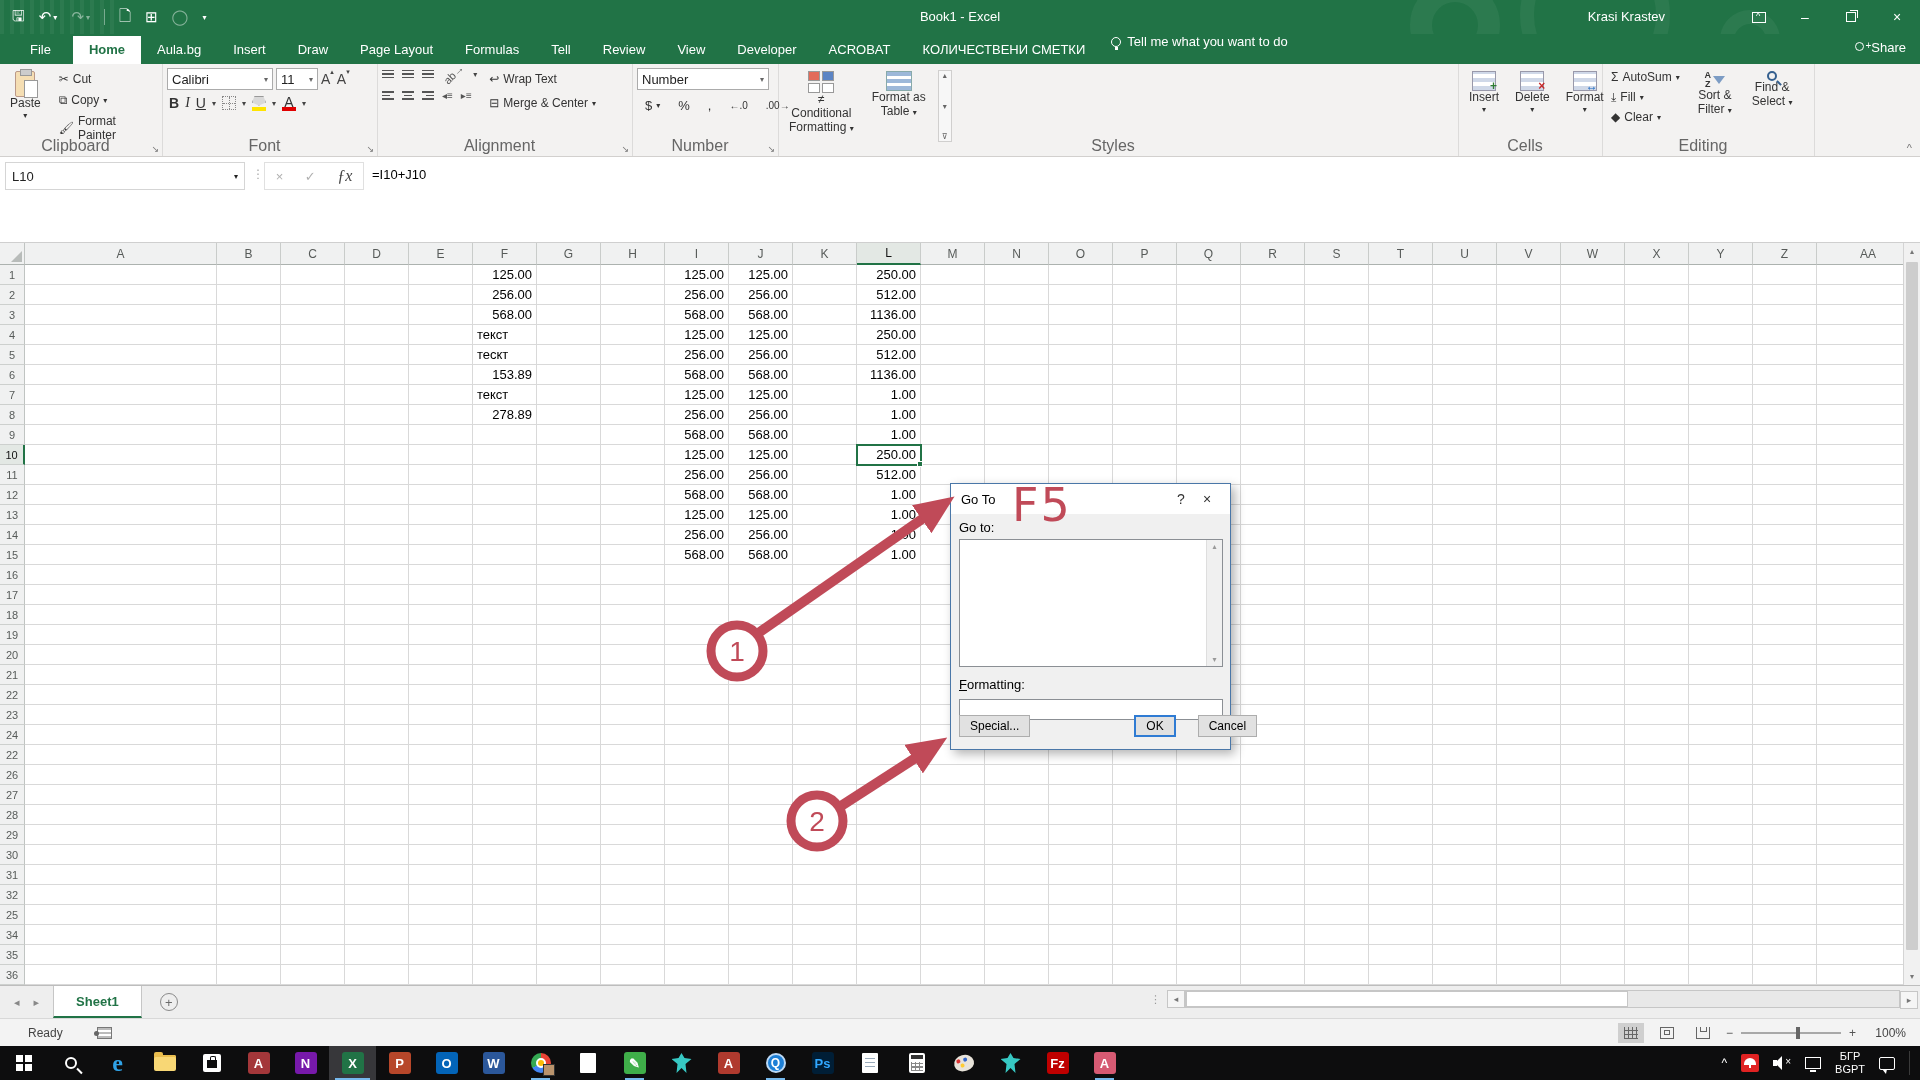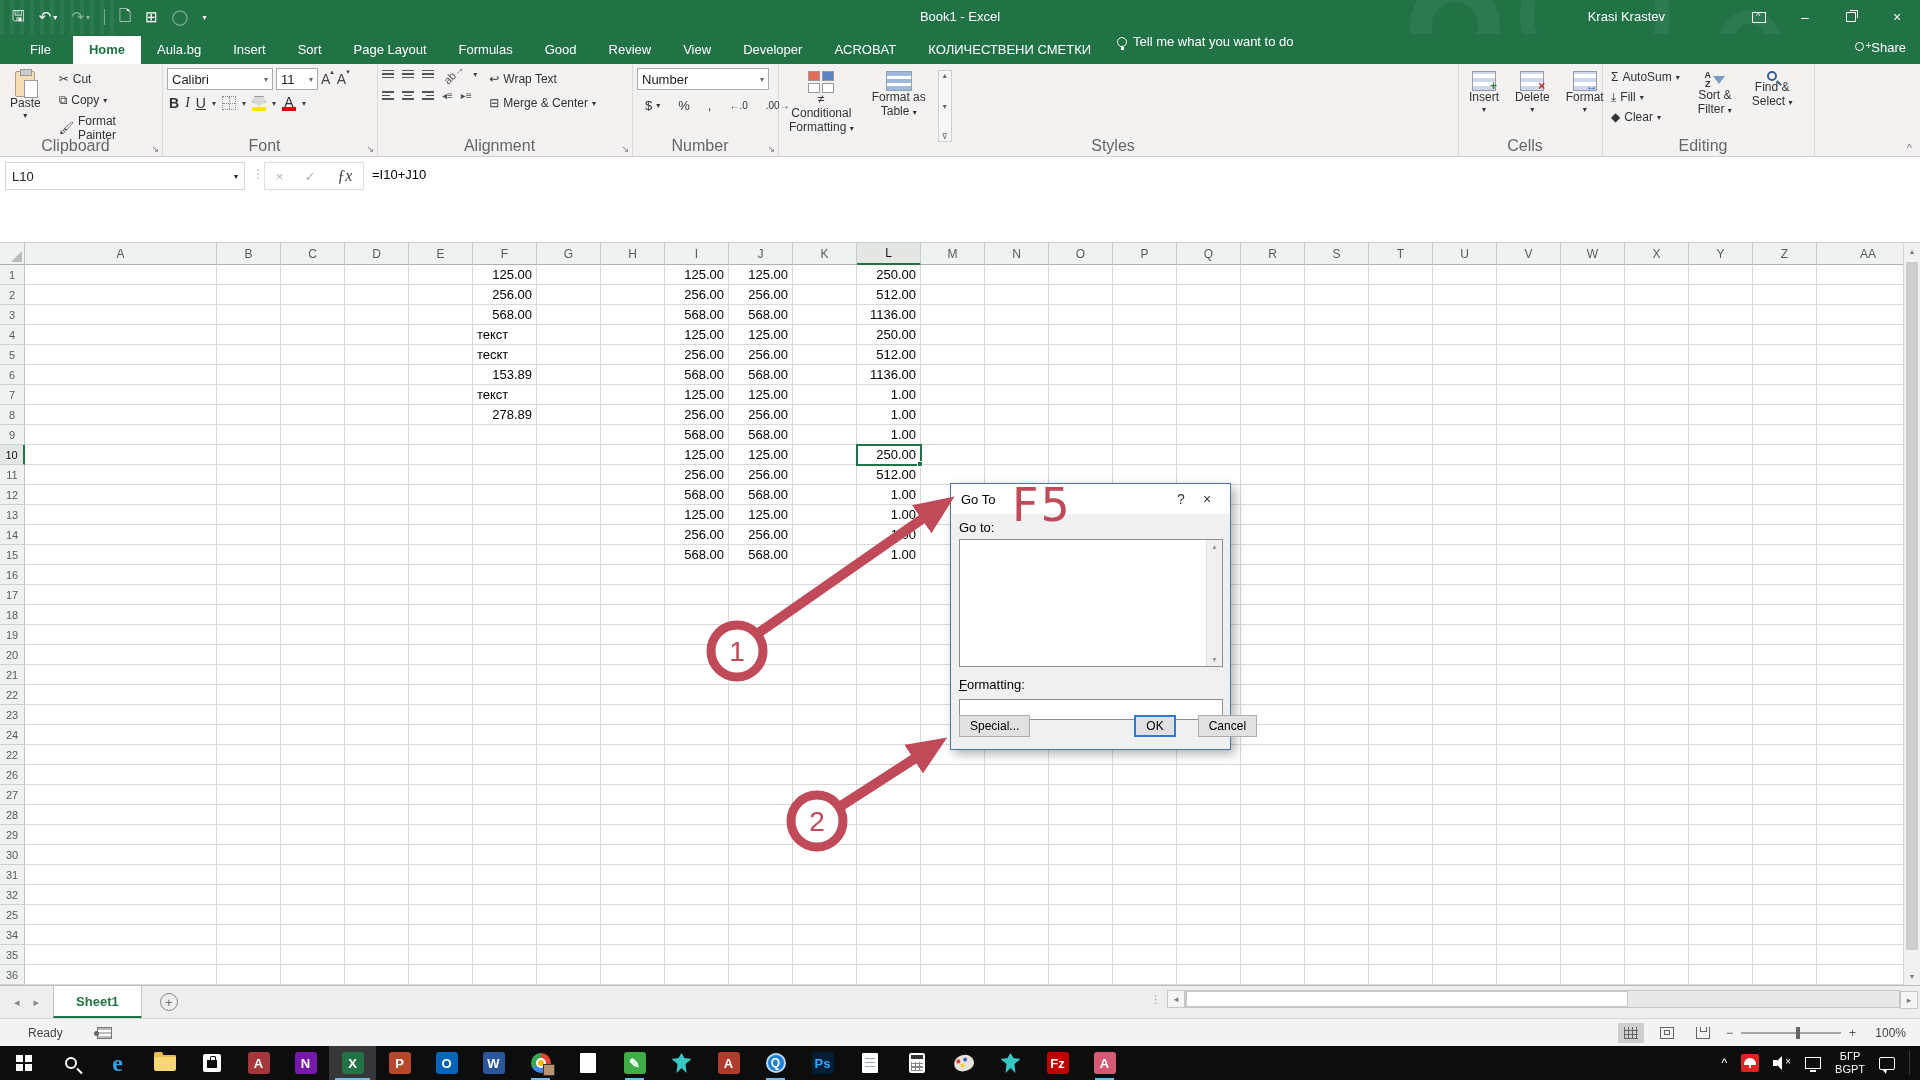--- a/index.html
+++ b/index.html
@@ -302,24 +302,24 @@
     <div class="wc">×</div>
   </div>
 </div>
 
 <div class="tabrow">
   <div class="rtabs" id="ribbon-tabs" style="float:left">
       <div class="rtab file">File</div>
       <div class="rtab active">Home</div>
       <div class="rtab">Aula.bg</div>
       <div class="rtab">Insert</div>
-      <div class="rtab">Sort</div>
+      <div class="rtab">Draw</div>
       <div class="rtab">Page Layout</div>
       <div class="rtab">Formulas</div>
-      <div class="rtab">Good</div>
+      <div class="rtab">Tell</div>
       <div class="rtab">Review</div>
       <div class="rtab">View</div>
       <div class="rtab">Developer</div>
       <div class="rtab">ACROBAT</div>
       <div class="rtab">КОЛИЧЕСТВЕНИ СМЕТКИ</div>
     </div>
   <div class="tellme" style="float:left">
     <span class="bulb"></span>
     <span>Tell me what you want to do</span>
   </div>

